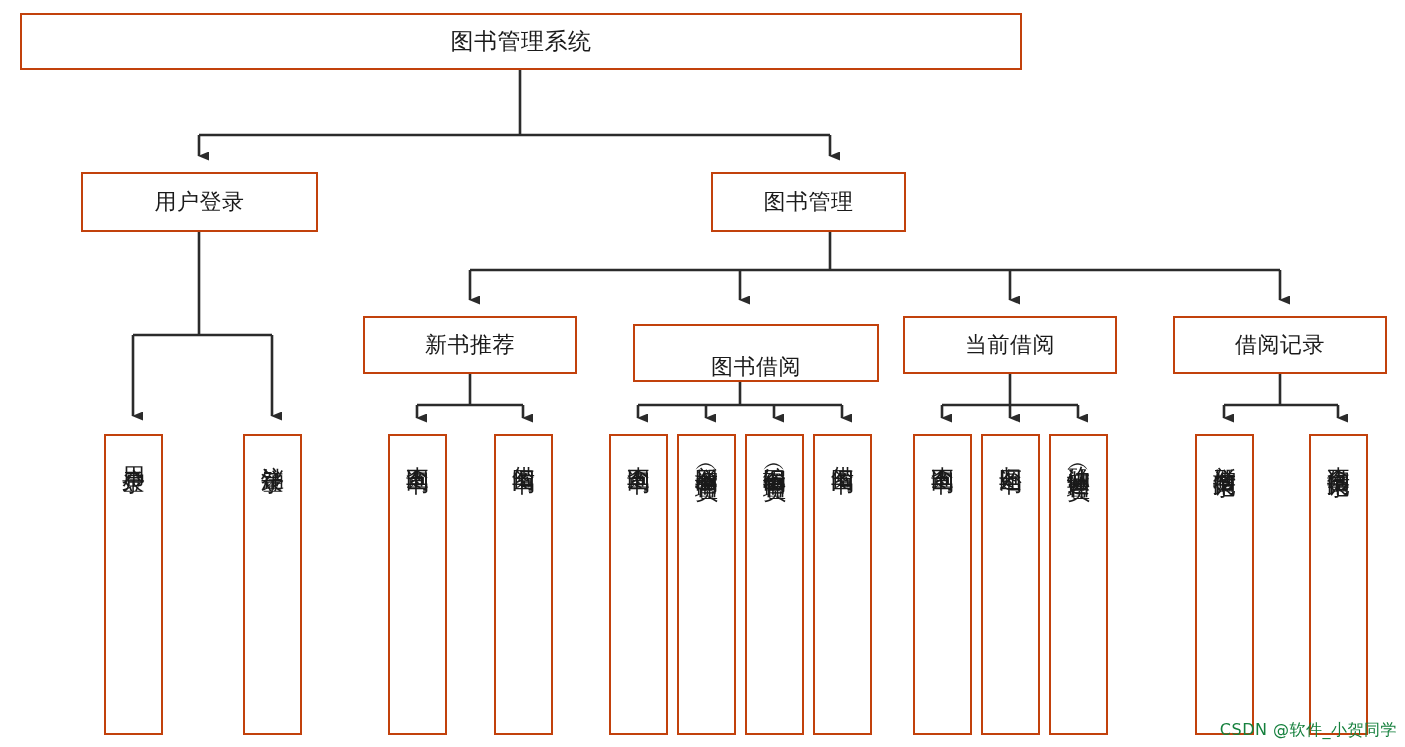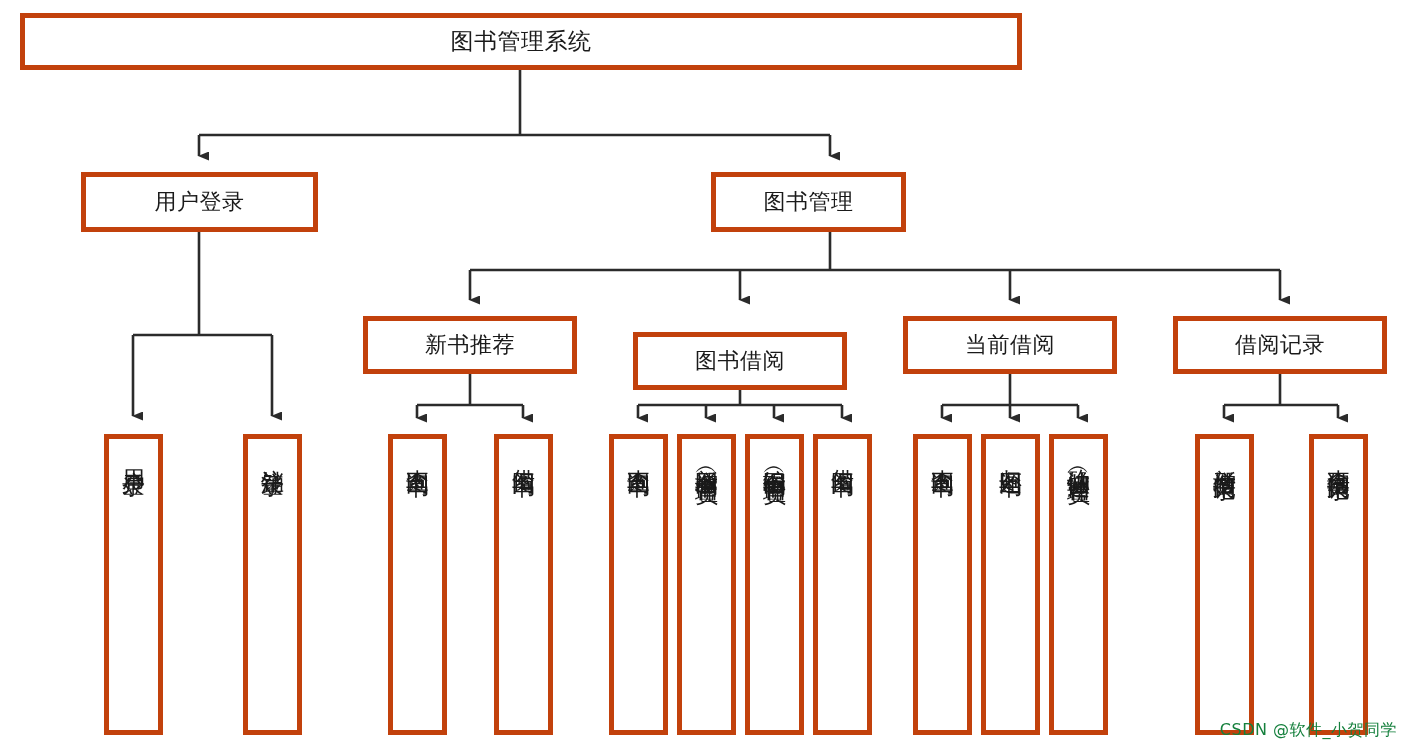--- a/index.html
+++ b/index.html
@@ -21,21 +21,21 @@
     left: 0;
     top: 0;
     width: 1405px;
     height: 747px;
   }
   
   .node {
     position: absolute;
     box-sizing: border-box;
     background: #ffffff;
-    border: 5px solid #c2410c;
+    border: 2px solid #c2410c;
     display: flex;
     align-items: center;
     justify-content: center;
     color: #1a1a1a;
   }
   .node .node-label {
     display: block;
     text-align: center;
     line-height: 1.12;
     letter-spacing: 0.5px;
@@ -138,21 +138,21 @@
   </div>
 
   <div class="node horiz" style="left:711px; top:172px; width:195px; height:60px;">
     <span class="node-label">图书管理</span>
   </div>
 
   <div class="node horiz" style="left:363px; top:316px; width:214px; height:58px;">
     <span class="node-label">新书推荐</span>
   </div>
 
-  <div class="node horiz" style="left:633px; top:332px; width:214px; height:58px;">
+  <div class="node horiz" style="left:633px; top:324px; width:246px; height:58px;align-items:flex-end;">
     <span class="node-label">图书借阅</span>
   </div>
 
   <div class="node horiz" style="left:903px; top:316px; width:214px; height:58px;">
     <span class="node-label">当前借阅</span>
   </div>
 
   <div class="node horiz" style="left:1173px; top:316px; width:214px; height:58px;">
     <span class="node-label">借阅记录</span>
   </div>

